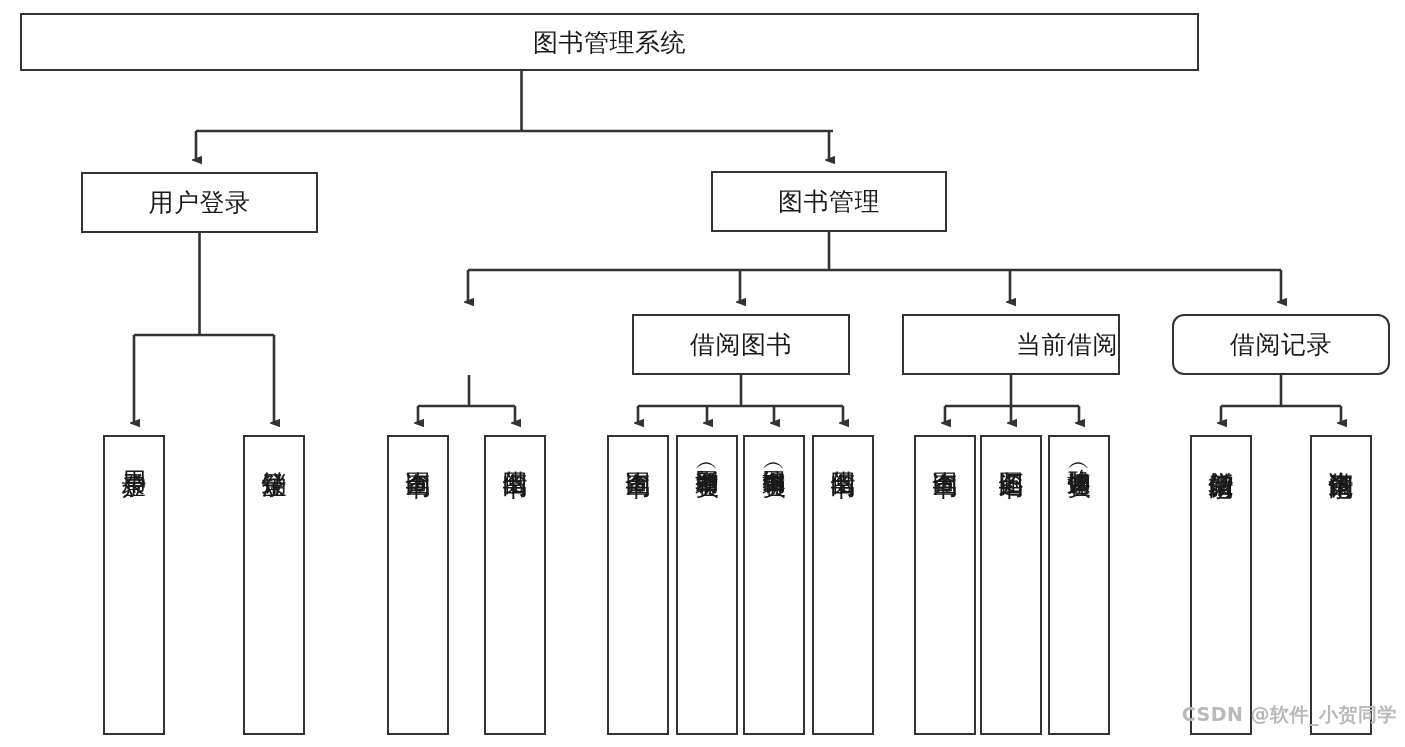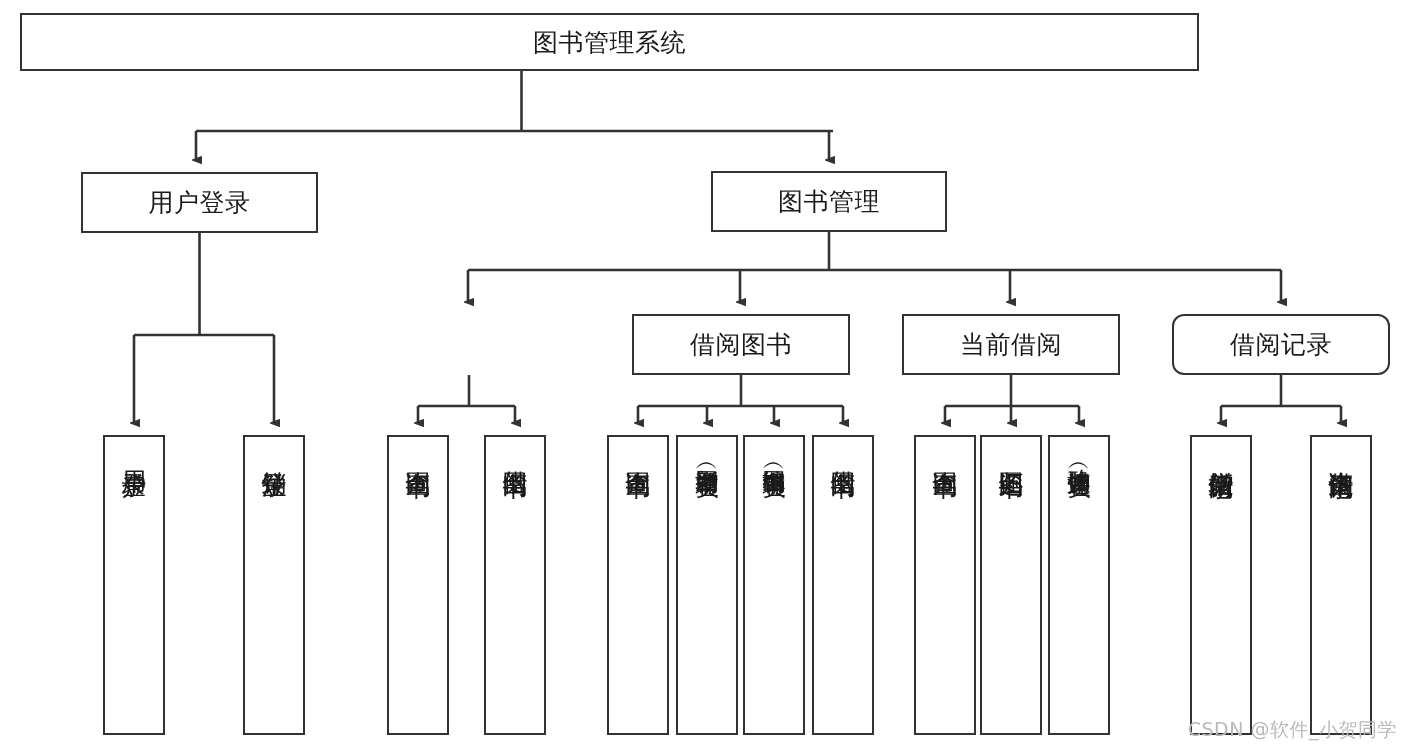--- a/index.html
+++ b/index.html
@@ -50,25 +50,26 @@
     letter-spacing: 1px;
     white-space: nowrap;
   }
   .vtext.fit {
     font-size: 23px;
     line-height: 1.0;
   }
   .watermark {
     position: absolute;
     right: 8px;
-    bottom: 4px;
+    bottom: 19px;
     font-size: 19px;
     color: #b9b9b9;
     letter-spacing: 0.5px;
     white-space: nowrap;
+    font-weight: bold;
   }
 </style>
 </head>
 <body>
 
 <div id="canvas">
 
   <svg id="edges" viewBox="0 0 1405 747" xmlns="http://www.w3.org/2000/svg">
     <defs>
       <marker id="arrow" markerWidth="10" markerHeight="10" refX="4.5" refY="6.2" orient="auto" markerUnits="userSpaceOnUse">
@@ -126,21 +127,21 @@
   <div class="node node-h" style="left:81px; top:172px; width:237px; height:61px;">
     <span>用户登录</span>
   </div>
   <div class="node node-h" style="left:711px; top:171px; width:236px; height:61px;">
     <span>图书管理</span>
   </div>
 
   <div class="node node-h" style="left:632px; top:314px; width:218px; height:61px;">
     <span>借阅图书</span>
   </div>
-  <div class="node node-h" style="left:902px; top:314px; width:218px; height:61px;">
+  <div class="node node-h" style="left:902px; top:314px; width:218px; height:61px;justify-content:flex-end;">
     <span>当前借阅</span>
   </div>
   <div class="node node-h" style="left:1172px; top:314px; width:218px; height:61px;border-radius:12px;">
     <span>借阅记录</span>
   </div>
 
   <div class="node node-v" style="left:103px; top:435px; width:62px; height:300px;">
     <span class="vtext">用户登录</span>
   </div>
   <div class="node node-v" style="left:243px; top:435px; width:62px; height:300px;">

